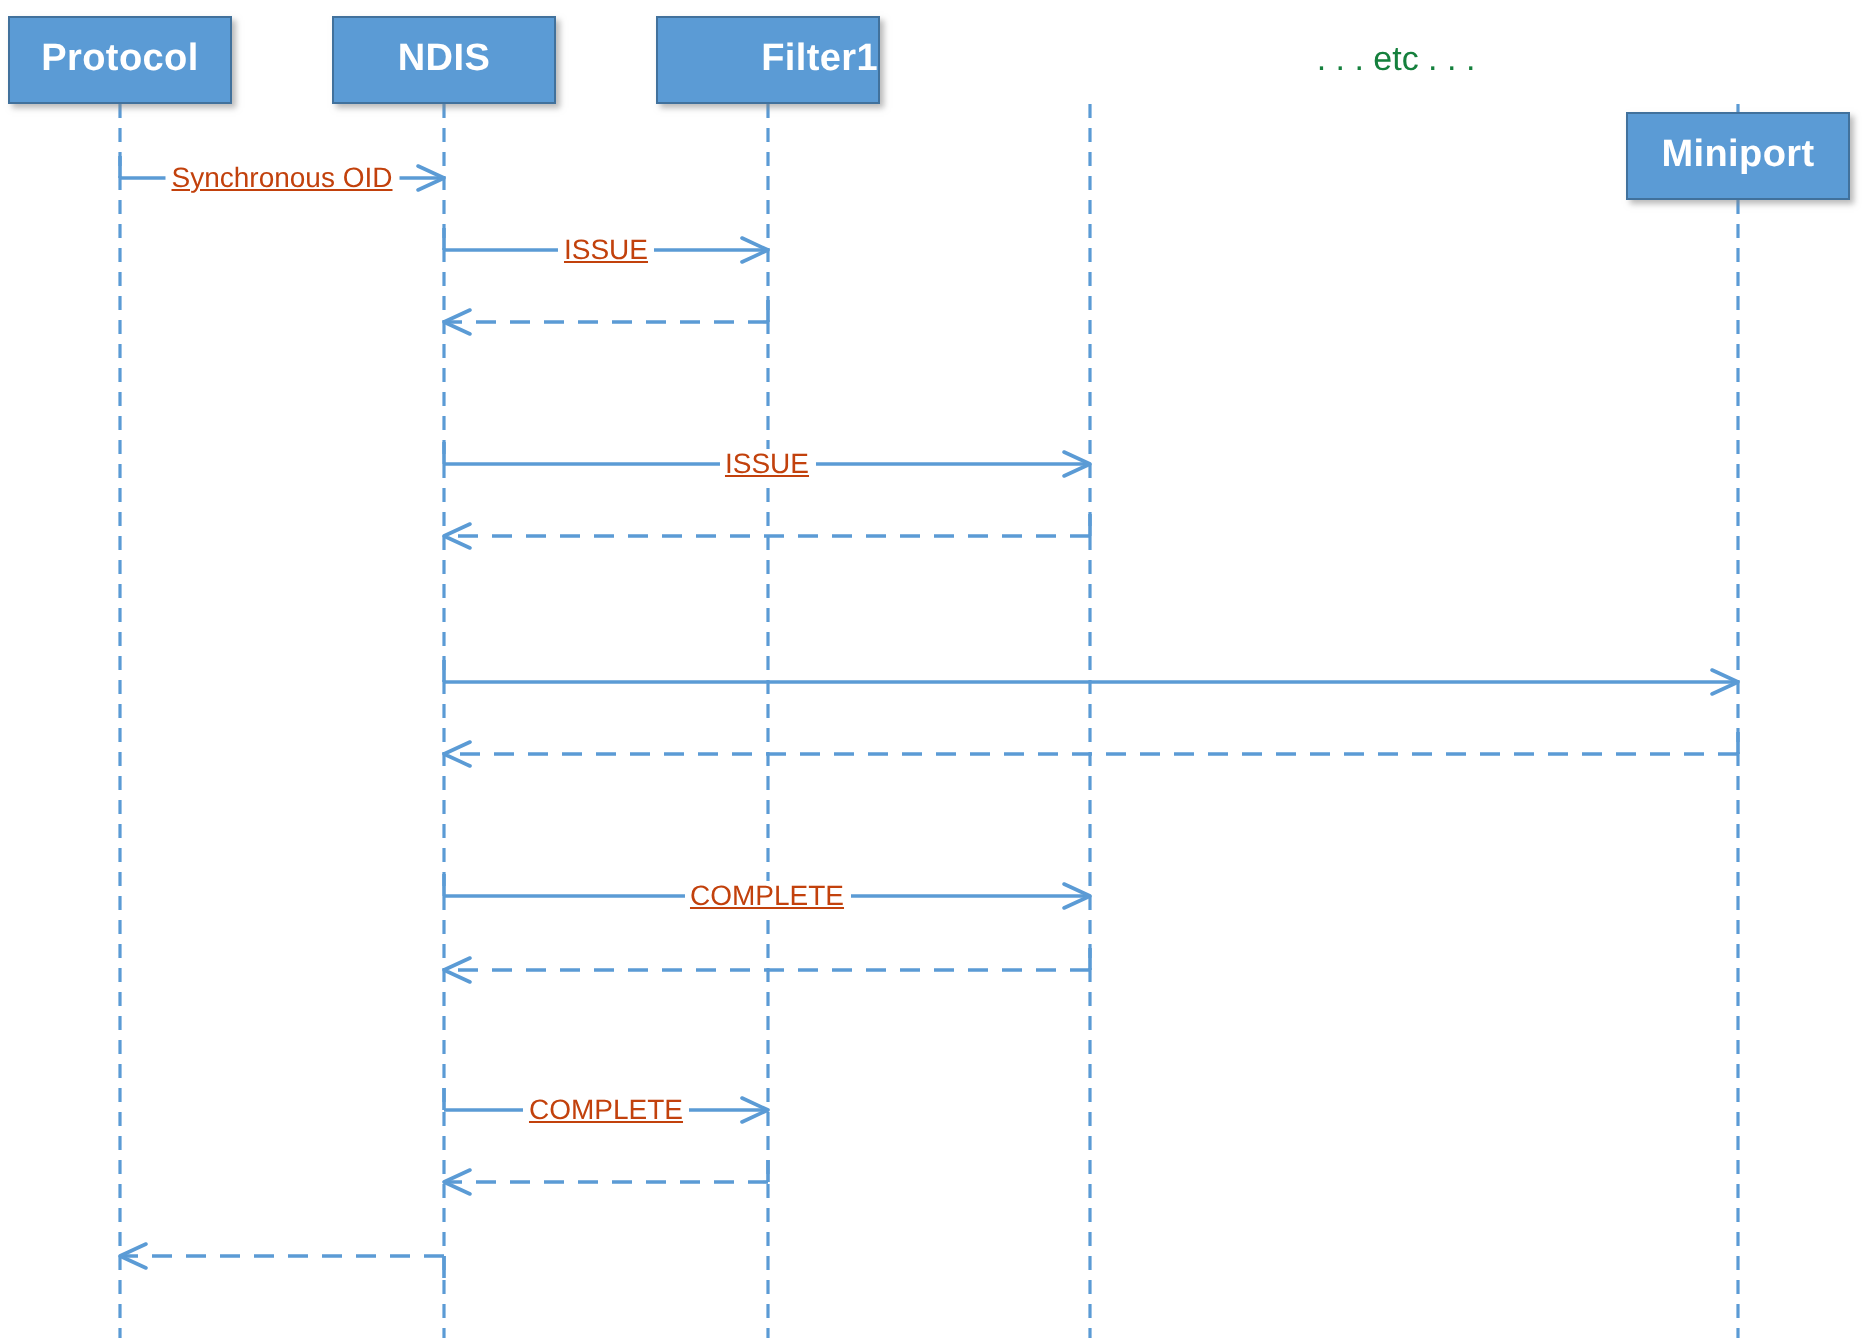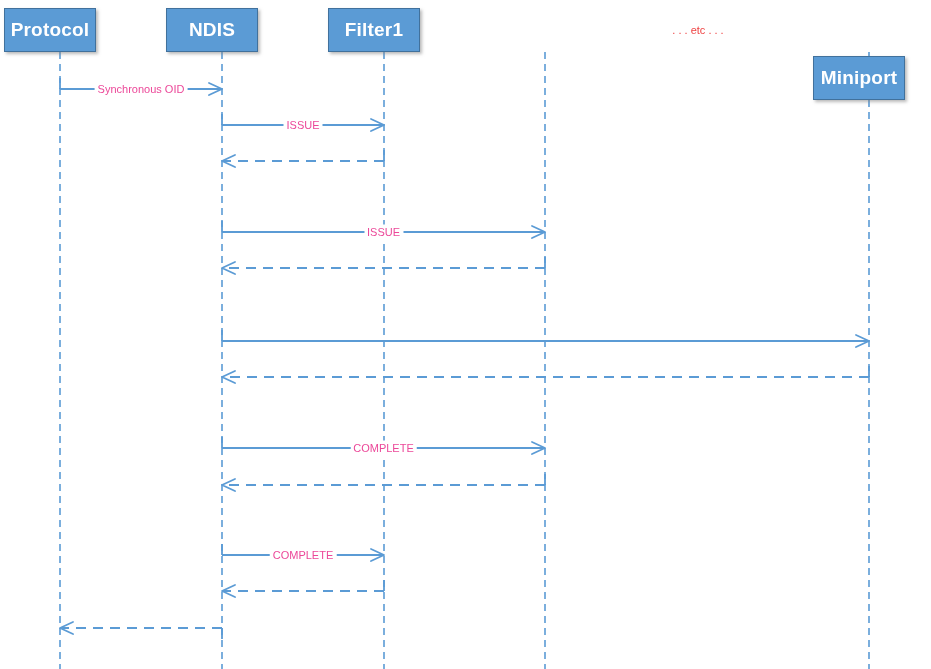--- a/index.html
+++ b/index.html
@@ -14,46 +14,47 @@
   .lifeline{
     stroke:#5B9BD5;stroke-width:1.6;
     stroke-dasharray:7 5;fill:none;
   }
   .msg-line{stroke:#5B9BD5;stroke-width:1.8;fill:none;}
   .msg-line.dashed{stroke-dasharray:10 7;}
   .msg-stub{stroke:#5B9BD5;stroke-width:1.8;fill:none;}
   .msg-head{stroke:#5B9BD5;stroke-width:1.8;fill:none;stroke-linecap:round;stroke-linejoin:round;}
   .actor-box{
     position:absolute;
-    top:8px;width:92px;height:44px;
+    top:8px;width:112px;height:44px;
     background:#5B9BD5;
     border:1.5px solid #41719C;
     box-sizing:border-box;
     box-shadow:2px 2px 3px rgba(130,130,130,.55);
     color:#fff;
     font-size:19px;font-weight:bold;
     display:flex;align-items:center;justify-content:center;
     letter-spacing:.2px;
   }
   .etc-label{
     position:absolute;
     transform:translate(-50%,-50%);
-    color:#ef4444;
-    font-size:11px;
+    color:#15803d;
+    font-size:17px;
     white-space:nowrap;
   }
   .msg-label{
     position:absolute;
     transform:translate(-50%,-50%);
     background:#fff;
     padding:0 3px;
-    color:#ec4899;
-    font-size:11px;
+    color:#c2410c;
+    font-size:14px;
     white-space:nowrap;
     line-height:15px;
+    text-decoration:underline;
   }
 </style>
 </head>
 <body>
 
 <div id="stage">
   <svg id="diagram-svg" width="931" height="669" viewBox="0 0 931 669">
       <line x1="60" y1="52" x2="60" y2="669" class="lifeline"></line>
       <line x1="222" y1="52" x2="222" y2="669" class="lifeline"></line>
       <line x1="384" y1="52" x2="384" y2="669" class="lifeline"></line>
@@ -100,20 +101,20 @@
     <div class="msg-label" style="left: 303px; top: 125px;">ISSUE</div>
     <div class="msg-label" style="left: 383.5px; top: 232px;">ISSUE</div>
     <div class="msg-label" style="left: 383.5px; top: 448px;">COMPLETE</div>
     <div class="msg-label" style="left: 303px; top: 555px;">COMPLETE</div>
     <div class="actor-box" style="left: 4px;">
       <span>Protocol</span>
     </div>
     <div class="actor-box" style="left: 166px; align-items: center;">
       <span>NDIS</span>
     </div>
-    <div class="actor-box" style="left: 328px;">
+    <div class="actor-box" style="left: 328px; justify-content: flex-end;">
       <span>Filter1</span>
     </div>
     <div class="etc-label" style="left: 698px; top: 30px;">. . . etc . . .</div>
     <div class="actor-box" style="left: 813px; margin-top: 48px;">
       <span>Miniport</span>
     </div>
   </div>
 
 </body></html>

